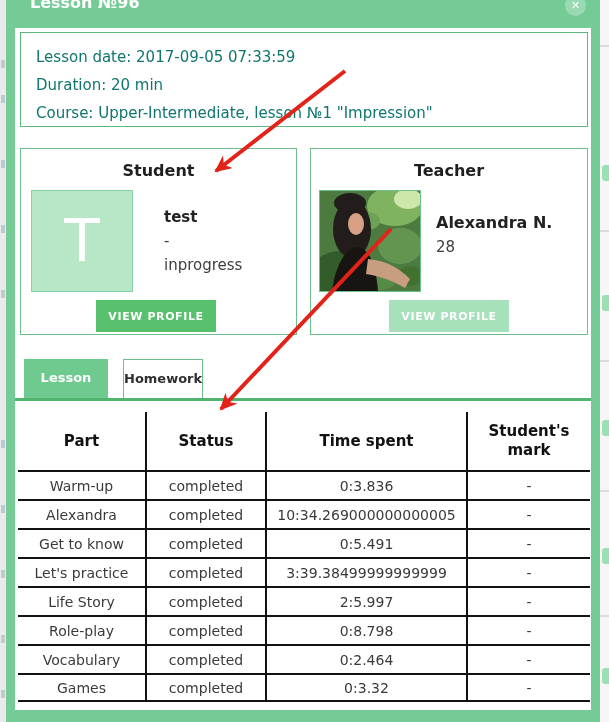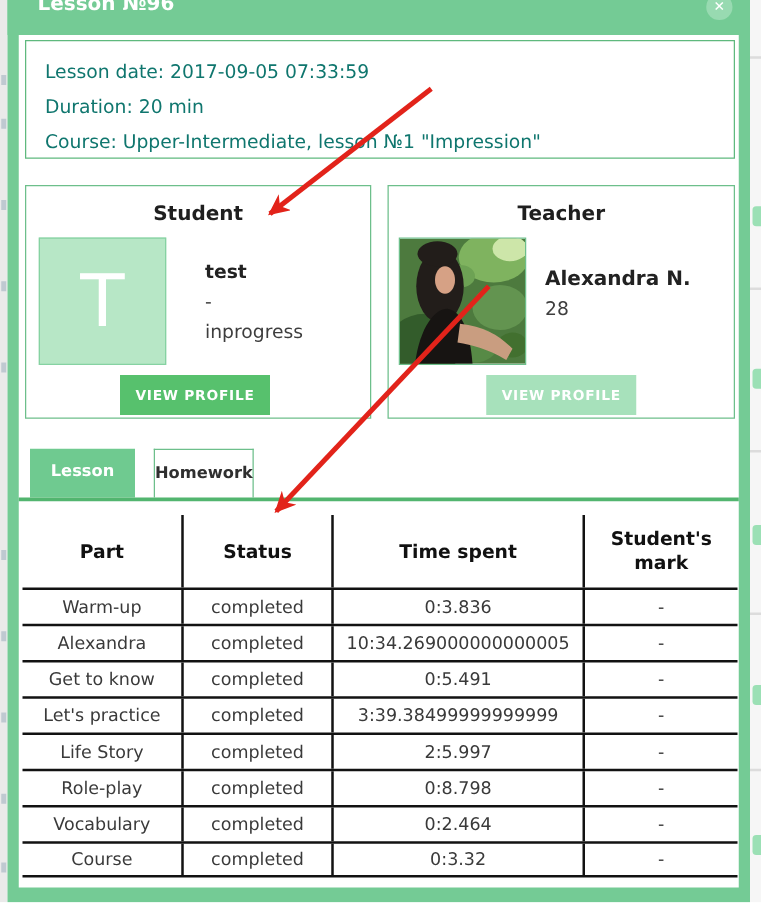--- a/index.html
+++ b/index.html
@@ -193,21 +193,21 @@
           <div class="cell c3">0:8.798</div>
           <div class="cell c4">-</div>
         </div>
         <div class="grid-row body">
           <div class="cell c1">Vocabulary</div>
           <div class="cell c2">completed</div>
           <div class="cell c3">0:2.464</div>
           <div class="cell c4">-</div>
         </div>
         <div class="grid-row body last">
-          <div class="cell c1">Course</div>
+          <div class="cell c1">Games</div>
           <div class="cell c2">completed</div>
           <div class="cell c3">0:3.32</div>
           <div class="cell c4">-</div>
         </div>
       </div>
 
     </div>
   </div>
 
   <svg class="arrows" width="609" height="722">

